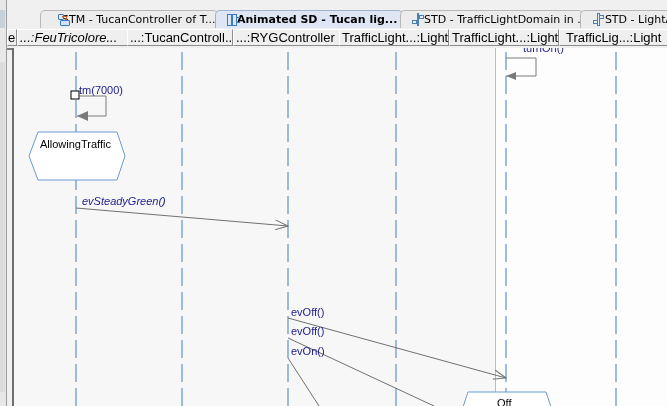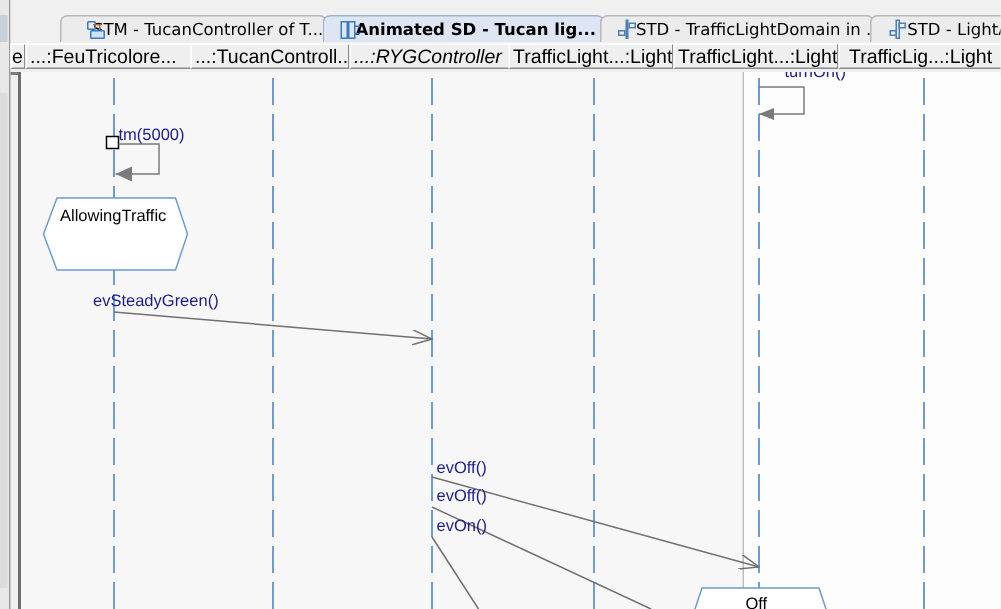--- a/index.html
+++ b/index.html
@@ -66,23 +66,23 @@
     <span>STD - TrafficLightDomain in ...</span>
   </div>
   <div class="tab" style="left:573px;width:100px;">
     <span class="ico ico-std"></span>
     <span>STD - LightA</span>
   </div>
 </div>
 
 <div class="hdr-row">
   <div class="hdr" style="left:0px;width:10px;padding:0;">er</div>
-  <div class="hdr" style="left:10px;width:130px;">...:FeuTricolore...</div>
+  <div class="hdr" style="left:10px;width:130px;font-style:italic;">...:FeuTricolore...</div>
   <div class="hdr" style="left:120px;width:106px;">...:TucanControll...</div>
-  <div class="hdr" style="left:226px;width:125px;font-style:italic;">...:RYGController</div>
+  <div class="hdr" style="left:226px;width:125px;">...:RYGController</div>
   <div class="hdr" style="left:332px;width:110px;">TrafficLight...:Light</div>
   <div class="hdr" style="left:442px;width:110px;">TrafficLight...:Light</div>
   <div class="hdr" style="left:552px;width:130px;padding-left:6px;">TrafficLig...:Light</div>
 </div>
 
 <div class="canvas-frame">
   <div class="canvas-white"></div>
 
   <svg class="diagram" width="655" height="358">
     <defs>
@@ -114,20 +114,20 @@
     <line x1="274" y1="270" x2="492" y2="330" stroke="#707070" stroke-width="1" marker-end="url(#open)"></line>
 
     <line x1="274" y1="290" x2="420" y2="358" stroke="#707070" stroke-width="1"></line>
 
     <line x1="274" y1="310" x2="305" y2="358" stroke="#707070" stroke-width="1"></line>
 
     <path d="M454,344 L532,344 L538,362 L448,362 Z" fill="#fff" stroke="#6b9bd1" stroke-width="1"></path>
   </svg>
 
   <span class="msg-label" style="left:509px;top:-6px;">turnOn()</span>
-  <span class="msg-label" style="left:65px;top:36px;">tm(5000)</span>
+  <span class="msg-label" style="left:65px;top:36px;">tm(7000)</span>
   <span class="state-label" style="left:26px;top:90px;">AllowingTraffic</span>
-  <span class="msg-label" style="left:48px;top:147px;">evSteadyGreen()</span>
+  <span class="msg-label" style="left:68px;top:147px;font-style:italic;">evSteadyGreen()</span>
   <span class="msg-label" style="left:277px;top:258px;">evOff()</span>
   <span class="msg-label" style="left:277px;top:277px;">evOff()</span>
   <span class="msg-label" style="left:277px;top:297px;">evOn()</span>
   <span class="state-label" style="left:483px;top:349px;">Off</span>
 </div>
 
 </body></html>

